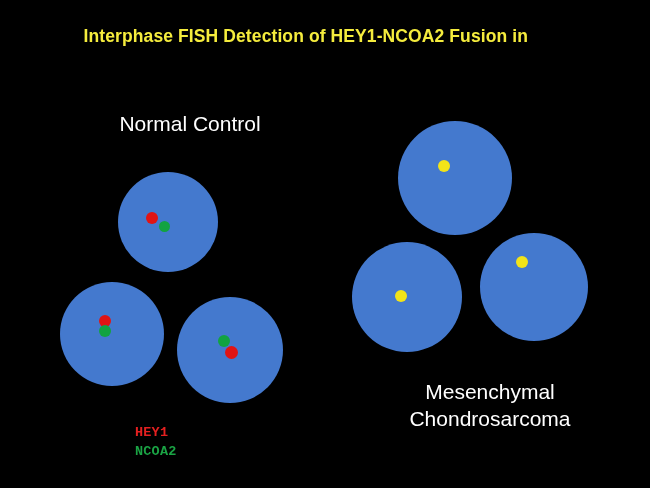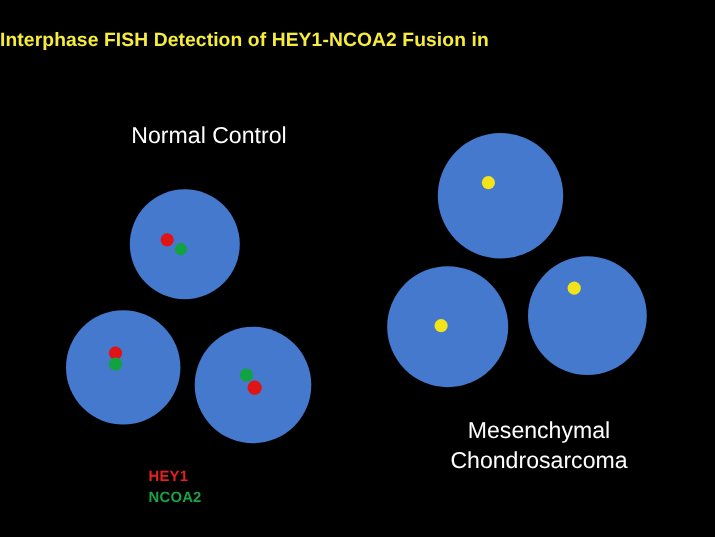--- a/index.html
+++ b/index.html
@@ -15,21 +15,21 @@
     width: 650px;
     height: 488px;
     background: #000000;
     overflow: hidden;
   }
   #title {
     position: absolute;
     left: 0;
     top: 24px;
     width: 528px;
-    text-align: left;
+    text-align: right;
     color: #f5ec3d;
     font-size: 17.5px;
     font-weight: bold;
     line-height: 25px;
     letter-spacing: 0.1px;
   }
   .panel-label {
     position: absolute;
     color: #ffffff;
     font-size: 21px;
@@ -63,20 +63,21 @@
     background: #12a341;
   }
   .signal.yellow {
     background: #f2e419;
   }
   #legend {
     position: absolute;
     left: 135px;
     top: 423px;
     width: 160px;
+    font-family: Liberation Mono, monospace;
   }
   .legend-row {
     font-size: 13.5px;
     font-weight: bold;
     line-height: 19px;
     letter-spacing: 0.2px;
   }
   #legend-hey1 { color: #e52020; }
   #legend-ncoa2 { color: #1aa344; }
 </style>

